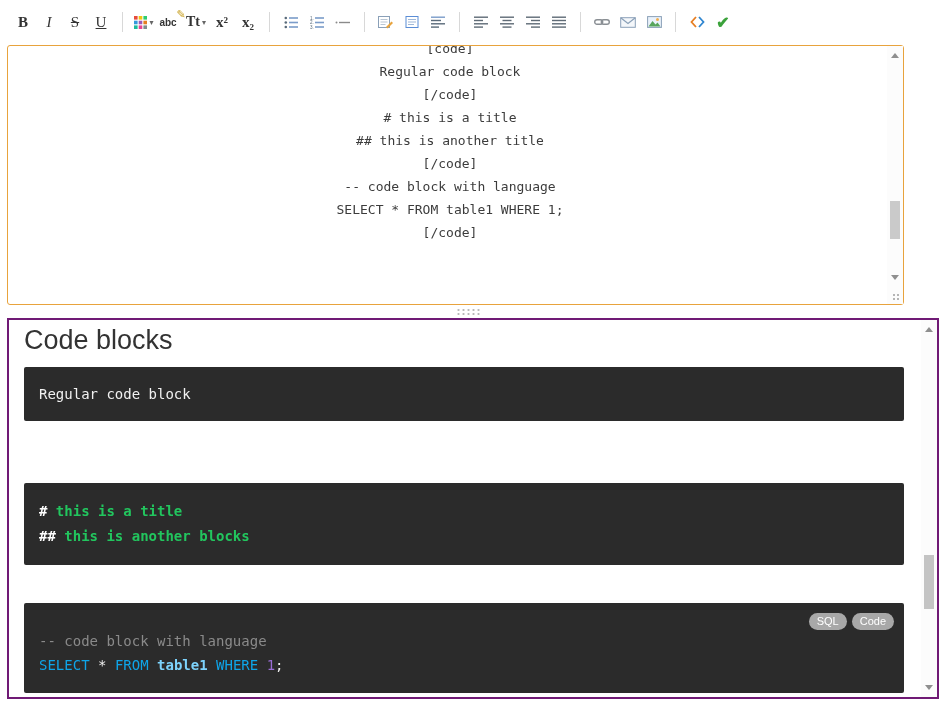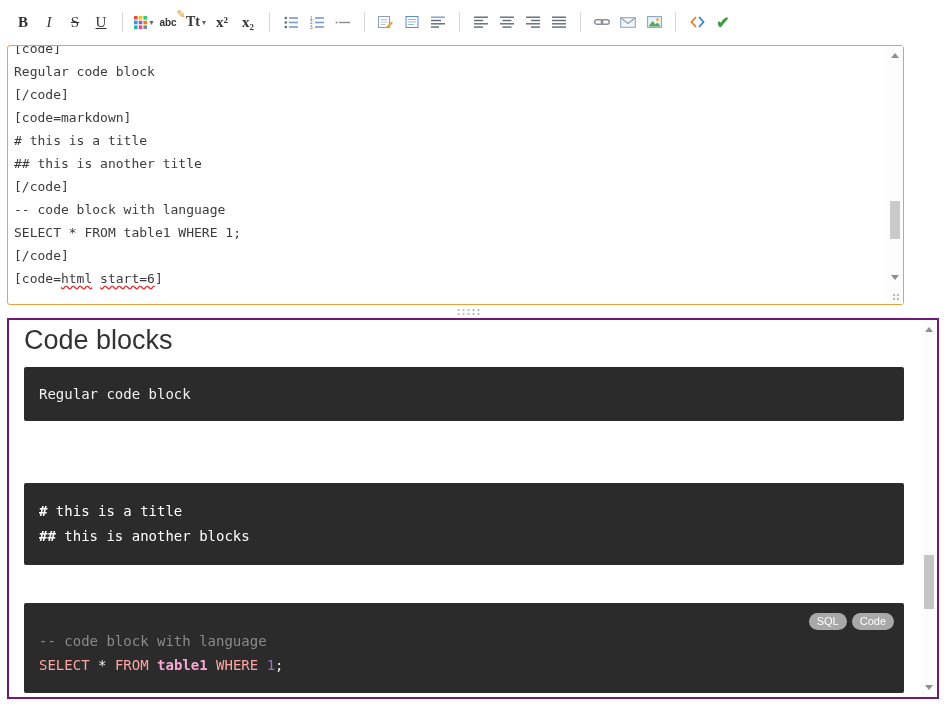--- a/index.html
+++ b/index.html
@@ -22,21 +22,21 @@
   .spell { position: relative; font-size: 10px; font-weight: bold; color: #333; padding-right: 4px; }
   .spell .pencil { position: absolute; top: -9px; right: -5px; color: #c9a227; font-size: 11px; font-weight: normal; }
   .check { color: #3ba23b; font-size: 16px; font-weight: bold; }
 
   
   .editor-box { position: absolute; left: 7px; top: 45px; width: 897px; height: 260px;
                 border: 1px solid #e8a33d; border-radius: 3px; background: #fff; cursor: text; }
   .editor-lines { position: absolute; left: 0; top: 0; right: 17px; bottom: 0; overflow: hidden;
                   padding-left: 6px; font-family: "DejaVu Sans Mono", monospace;
                   font-size: 13px; line-height: 23px; color: #3c3c3c; }
-  .editor-inner { margin-top: -9px; }
+  .editor-inner { margin-top: -9px; text-align: center; }
   .eline { white-space: pre; }
   .squiggle { text-decoration-line: underline; text-decoration-style: wavy;
               text-decoration-color: #e03131; text-underline-offset: 2px; }
 
   
   .vscroll { position: absolute; right: 0; top: 0; bottom: 0; width: 16px; background: #fcfcfc; }
   .tri { position: absolute; left: 4px; width: 0; height: 0; cursor: pointer; }
   .tri-up { top: 7px; border-left: 4px solid transparent; border-right: 4px solid transparent;
             border-bottom: 5px solid #8f8f8f; }
   .tri-dn { border-left: 4px solid transparent; border-right: 4px solid transparent;
@@ -64,24 +64,24 @@
                      overflow: hidden; padding: 6px 0 0 15px; }
   .pv-title { font-size: 27px; font-weight: 400; color: #333; line-height: 1.1; }
   .codeblock { width: 880px; background: #2b2b2b; border-radius: 2px; position: relative;
                font-family: "DejaVu Sans Mono", monospace; font-size: 14px; color: #f1f1f1; }
   .cb1 { margin-top: 11px; padding: 17px 15px; line-height: 20px; }
   .cb2 { margin-top: 62px; padding: 16px 15px; line-height: 25px; font-weight: bold; }
   .cb3 { margin-top: 38px; padding: 26px 15px 16px; line-height: 24px; }
   .code-line { white-space: pre; }
   .tok[data-type="plain"]    { color: #f1f1f1; }
   .tok[data-type="hash"]     { color: #ffffff; font-weight: bold; }
-  .tok[data-type="title"]    { color: #ffffff; font-weight: normal; }
+  .tok[data-type="title"]    { color: #22c55e; font-weight: bold; }
   .tok[data-type="comment"]  { color: #8a8a8a; }
-  .tok[data-type="keyword"]  { color: #fca5a5; }
-  .tok[data-type="emphasis"] { color: #f9a8d4; font-weight: bold; }
+  .tok[data-type="keyword"]  { color: #0ea5e9; }
+  .tok[data-type="emphasis"] { color: #7dd3fc; font-weight: bold; }
   .tok[data-type="number"]   { color: #9b6dd6; }
   .badges { position: absolute; top: 10px; right: 10px; display: flex; gap: 5px; }
   .badge { background: #a8a8a8; color: #fff; border-radius: 9px; font-size: 11px;
            font-family: "Liberation Sans", sans-serif; font-weight: normal;
            padding: 2px 8px; line-height: 13px; }
   .badge.clickable { cursor: pointer; }
 </style>
 </head>
 <body>
 
@@ -255,28 +255,26 @@
     <span class="check">✔</span>
   </div>
 </div>
 
 <div class="editor-box">
   <div class="editor-lines">
     <div class="editor-inner">
       <div class="eline">[code]</div>
       <div class="eline">Regular code block</div>
       <div class="eline">[/code]</div>
-      <div class="eline">[code=markdown]</div>
       <div class="eline"># this is a title</div>
       <div class="eline">## this is another title</div>
       <div class="eline">[/code]</div>
       <div class="eline">-- code block with language</div>
       <div class="eline">SELECT * FROM table1 WHERE 1;</div>
       <div class="eline">[/code]</div>
-      <div class="eline"><span>[code=</span><span class="squiggle">html</span><span> </span><span class="squiggle">start=6</span><span>]</span></div>
     </div>
   </div>
   <div class="vscroll ed-sb">
     <span class="tri tri-up"></span>
     <span class="thumb ed-thumb"></span>
     <span class="tri tri-dn"></span>
   </div>
   <span class="resize-grip"></span>
 </div>
 

